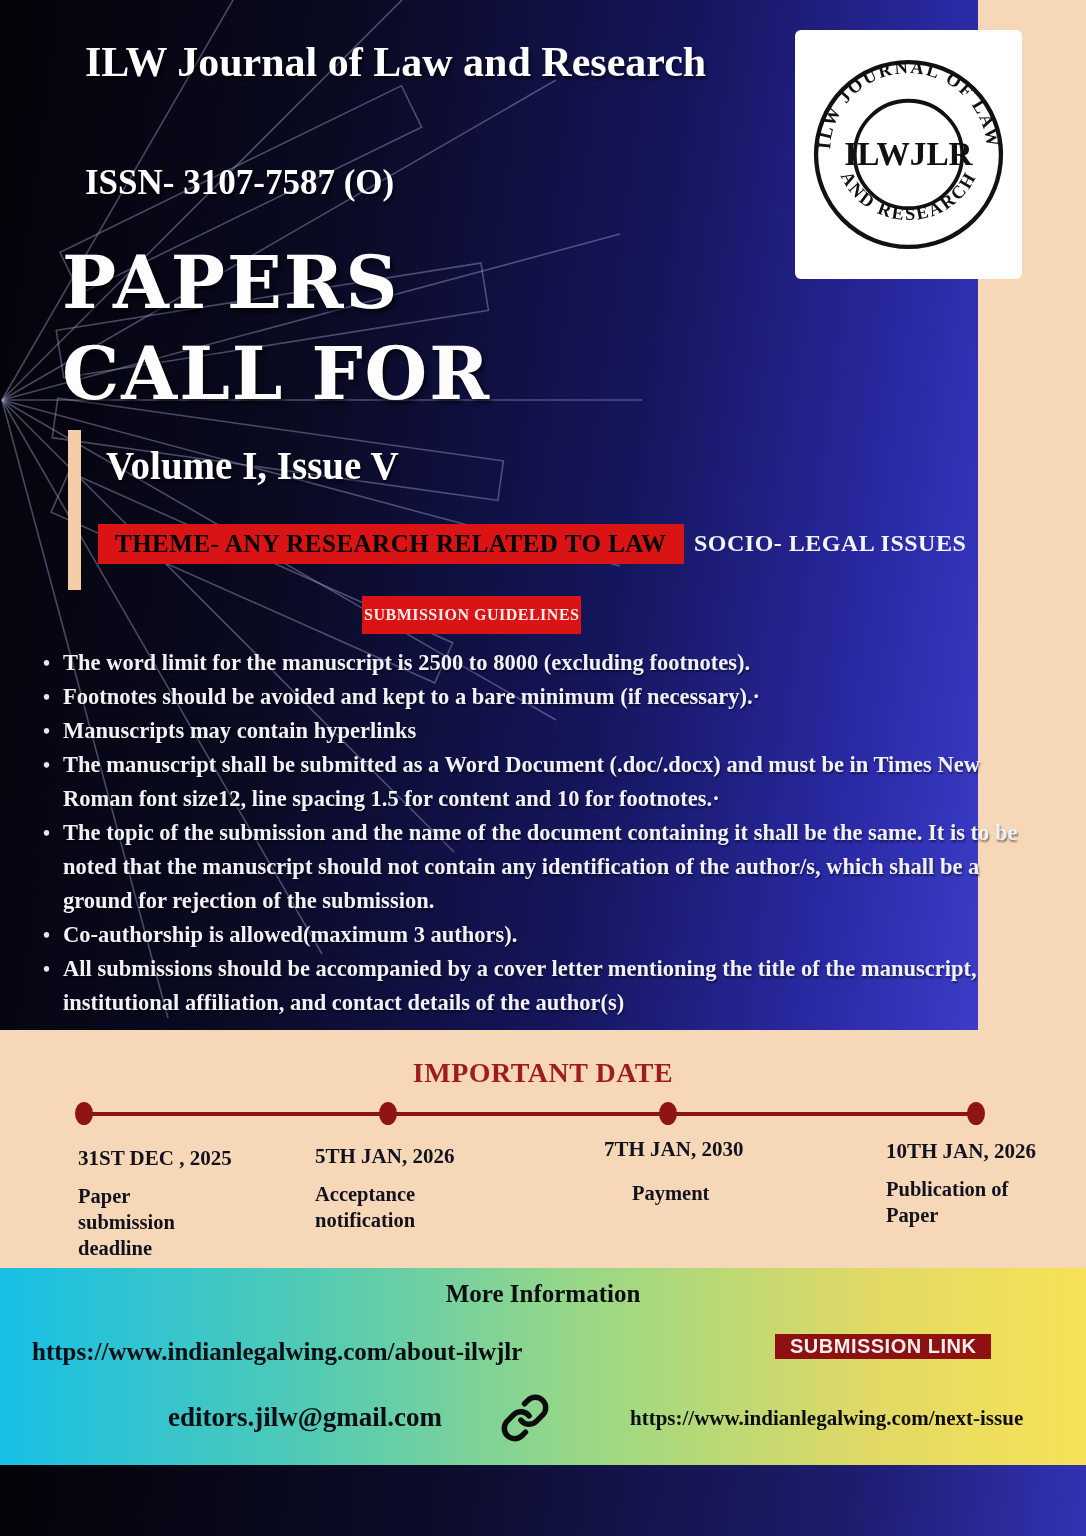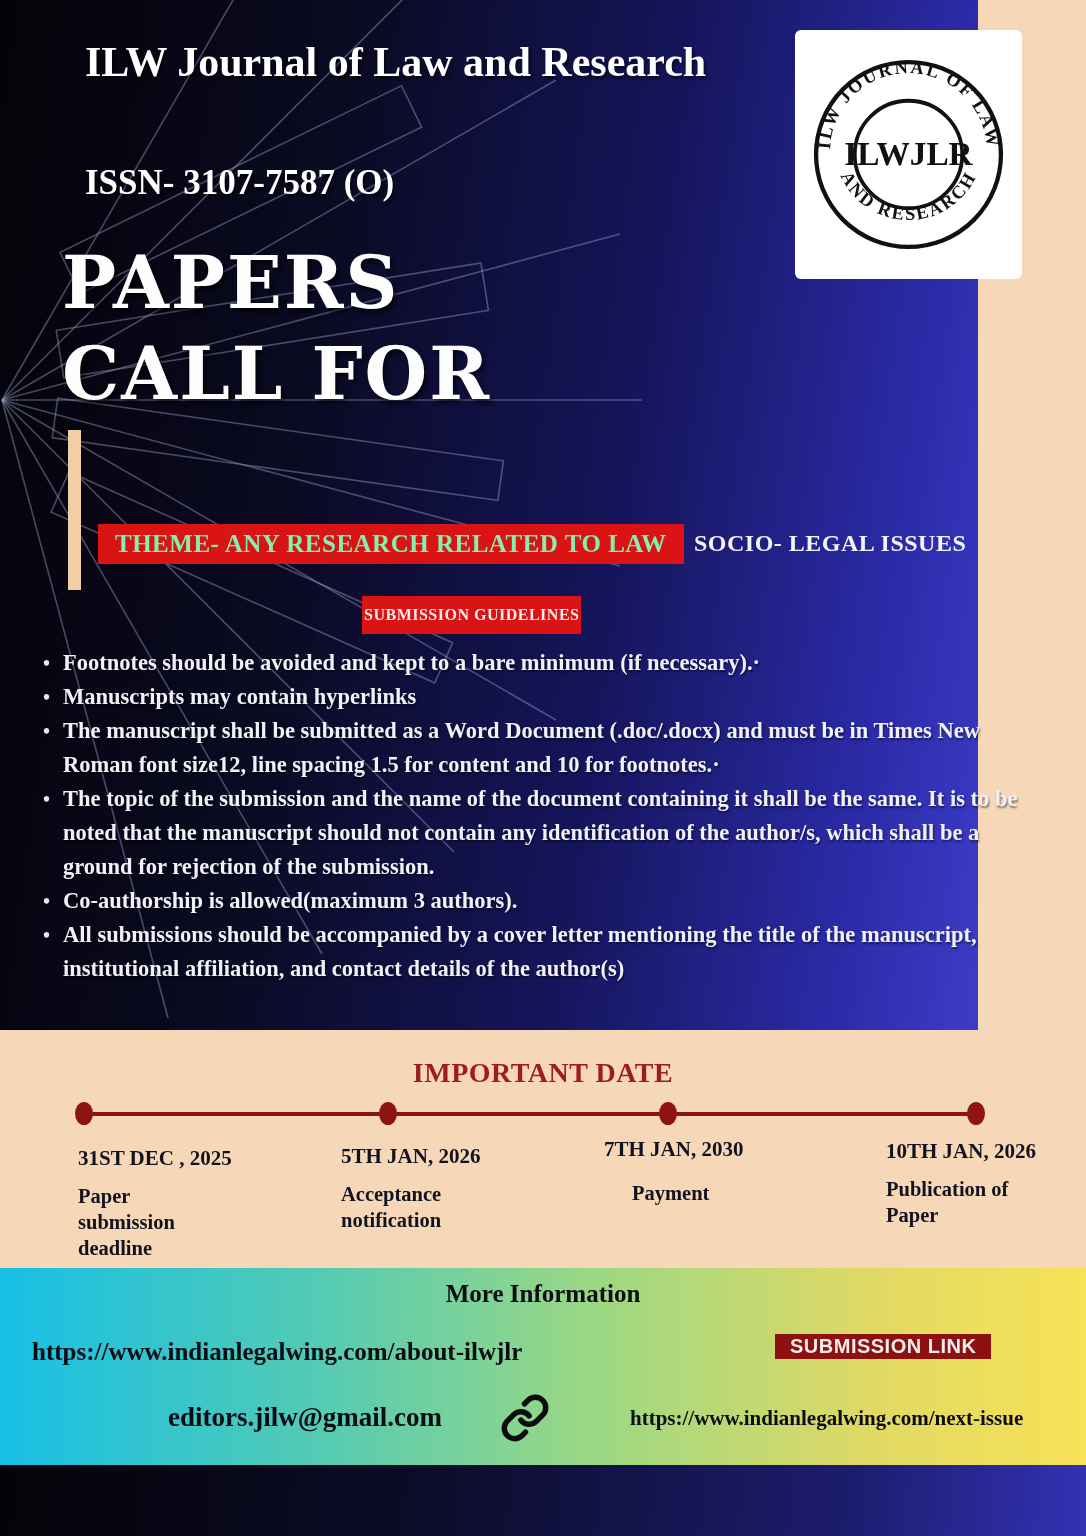--- a/index.html
+++ b/index.html
@@ -52,21 +52,21 @@
   }
   .volume-label {
     position:absolute; left:106px; top:443px;
     font-size:39px; font-weight:bold; color:#fff;
     text-shadow:2px 3px 3px rgba(0,0,0,.55);
   }
 
   
   .theme-badge {
     position:absolute; left:98px; top:524px; height:40px;
-    background:#da1414; color:#86efac; font-weight:bold; font-size:25px;
+    background:#da1414; color:#000000; font-weight:bold; font-size:25px;
     display:flex; align-items:center; padding:0 17px; letter-spacing:.5px;
   }
   .subtheme {
     position:absolute; left:694px; top:530px;
     font-size:24px; font-weight:bold; color:#f3f3f8; letter-spacing:.5px;
   }
   .guidelines-badge {
     position:absolute; left:362px; top:596px; height:38px;
     background:#da1414; color:#fdecec; font-weight:bold; font-size:16px;
     display:flex; align-items:center; padding:0 2px; letter-spacing:.5px;
@@ -106,21 +106,21 @@
   .tdot.d1 { left:75px; }
   .tdot.d2 { left:379px; }
   .tdot.d3 { left:659px; }
   .tdot.d4 { left:967px; }
 
   .milestone { position:absolute; color:#12121e; }
   .m-date { font-size:21px; font-weight:bold; white-space:nowrap; }
   .m-label { margin-top:12px; font-size:20.5px; line-height:26px; font-weight:bold; }
   .m1 { left:78px;  top:1146px; width:170px; }
   .m1 .m-label { width:120px; }
-  .m2 { left:341px; top:1144px; width:180px; }
+  .m2 { left:315px; top:1144px; width:180px; }
   .m2 .m-label { width:150px; }
   .m3 { left:604px; top:1137px; width:180px; }
   .m3 .m-label { padding-left:28px; margin-top:18px; }
   .m4 { left:886px; top:1139px; width:175px; }
   .m4 .m-label { width:145px; }
 
   
   .more-info-heading {
     position:absolute; left:0; top:1280px; width:1086px; text-align:center;
     font-size:25px; font-weight:bold; color:#0d0d14;
@@ -171,27 +171,29 @@
 
     <div class="journal-title">ILW Journal of Law and Research</div>
     <div class="issn">ISSN- 3107-7587 (O)</div>
 
     <div class="cfp">
       <div>PAPERS</div>
       <div>CALL FOR</div>
     </div>
 
     <div class="volume-bar"></div>
+    <div class="volume-label">Volume I, Issue V</div>
 
     <div class="theme-badge">THEME- ANY RESEARCH RELATED TO LAW</div>
     <div class="subtheme">SOCIO- LEGAL ISSUES</div>
 
     <div class="guidelines-badge">SUBMISSION GUIDELINES</div>
 
     <ul class="guidelines-list">
+      <li>The word limit for the manuscript is 2500 to 8000 (excluding footnotes).</li>
       <li>Footnotes should be avoided and kept to a bare minimum (if necessary).·</li>
       <li>Manuscripts may contain hyperlinks</li>
       <li>The manuscript shall be submitted as a Word Document (.doc/.docx) and must be in Times New Roman font size12, line spacing 1.5 for content and 10 for footnotes.·</li>
       <li>The topic of the submission and the name of the document containing it shall be the same. It is to be noted that the manuscript should not contain any identification of the author/s, which shall be a ground for rejection of the submission.</li>
       <li>Co-authorship is allowed(maximum 3 authors).</li>
       <li>All submissions should be accompanied by a cover letter mentioning the title of the manuscript, institutional affiliation, and contact details of the author(s)</li>
     </ul>
 
     <div class="logo">
       <svg viewBox="0 0 200 200">

